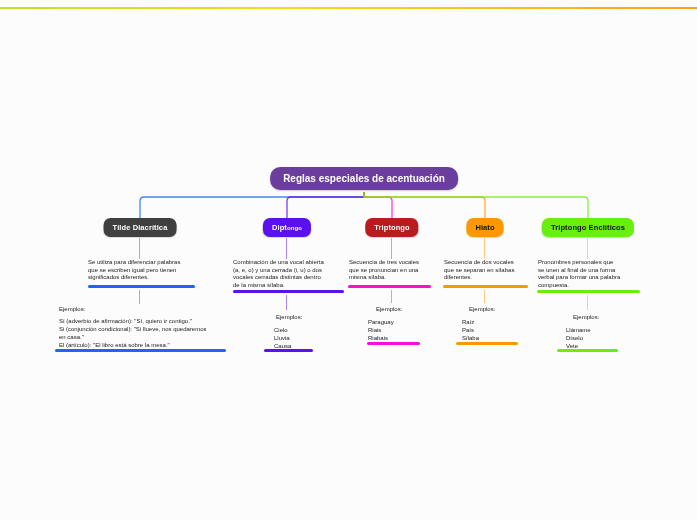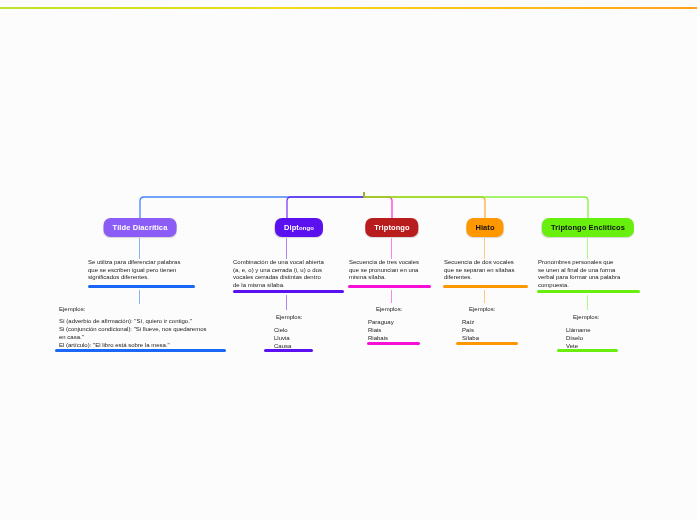--- a/index.html
+++ b/index.html
@@ -21,21 +21,21 @@
     font-weight:bold;font-size:7.5px;letter-spacing:.1px;
     padding:5px 9px;border-radius:7px;white-space:nowrap;
     box-shadow:0 1px 1px rgba(0,0,0,.15);cursor:pointer;
   }
   .root-pill{
     position:absolute;left:364px;top:167px;transform:translateX(-50%);
     background:#6a3d9e;color:#ffffff;font-weight:bold;font-size:10px;
     padding:6px 13px;border-radius:10px;white-space:nowrap;
     box-shadow:0 1px 2px rgba(0,0,0,.2);cursor:pointer;
   }
-  .b0-bg{background:#8b5cf6;color:#fff;}
+  .b0-bg{background:#404040;color:#fff;}
   .b1-bg{background:#5b10ef;color:#fff;}
   .b2-bg{background:#b91c1c;color:#fff;}
   .b3-bg{background:#ff9800;color:#111;}
   .b4-bg{background:#69ef0e;color:#111;}
   .vline{position:absolute;width:1px;opacity:.5;}
   .c0{background:#1a66f6;} .c1{background:#5b10ef;} .c2{background:#f70fd7;}
   .c3{background:#ff9800;} .c4{background:#69ef0e;}
   .desc{
     position:absolute;font-size:6px;line-height:7.6px;white-space:pre-line;
   }
@@ -53,38 +53,39 @@
   <div class="top-edge"></div>
 
   <svg class="connectors" width="697" height="520" viewBox="0 0 697 520">
     <path d="M364 192 V197 H144 Q140 197 140 201 V218" fill="none" stroke="#1a66f6" stroke-width="1.3" opacity="0.8"></path>
     <path d="M364 192 V197 H291 Q287 197 287 201 V218" fill="none" stroke="#5b10ef" stroke-width="1.3" opacity="0.8"></path>
     <path d="M364 192 V197 H388 Q392 197 392 201 V218" fill="none" stroke="#f70fd7" stroke-width="1.3" opacity="0.8"></path>
     <path d="M364 192 V197 H481 Q485 197 485 201 V218" fill="none" stroke="#ff9800" stroke-width="1.3" opacity="0.8"></path>
     <path d="M364 192 V197 H584 Q588 197 588 201 V218" fill="none" stroke="#69ef0e" stroke-width="1.3" opacity="0.8"></path>
   </svg>
 
+  <div class="root-pill">Reglas especiales de acentuación</div>
 
   <div class="pill b0-bg" style="left:140px;top:218px;">Tilde Diacrítica</div>
   <div class="vline c0" style="left:139px;top:238px;height:21px;"></div>
   <div class="desc" style="left:88px;top:259px;width:125px;">Se utiliza para diferenciar palabras
 que se escriben igual pero tienen
 significados diferentes.</div>
   <div class="bar c0" style="left:88px;top:285px;width:107px;"></div>
   <div class="vline c0" style="left:139px;top:290px;height:14px;"></div>
   <div class="ex-heading" style="left:59px;top:305px;">Ejemplos:</div>
   <div class="ex-list" style="left:59px;top:317px;width:175px;">
       <div>Sí (adverbio de afirmación): "Sí, quiero ir contigo."</div>
       <div>Si (conjunción condicional): "Si llueve, nos quedaremos
 en casa."</div>
       <div>El (artículo): "El libro está sobre la mesa."</div>
     </div>
   <div class="bar c0" style="left:55px;top:349px;width:171px;"></div>
 
-  <div class="pill b1-bg" style="left:299px;top:218px;">
+  <div class="pill b1-bg" style="left:287px;top:218px;">
     <span>Dipt</span>
       <span class="label-small">ongo</span>
   </div>
   <div class="vline c1" style="left:286px;top:238px;height:21px;"></div>
   <div class="desc" style="left:233px;top:259px;width:120px;">Combinación de una vocal abierta
 (a, e, o) y una cerrada (i, u) o dos
 vocales cerradas distintas dentro
 de la misma sílaba.</div>
   <div class="bar c1" style="left:233px;top:290px;width:111px;"></div>
   <div class="vline c1" style="left:286px;top:295px;height:15px;"></div>

